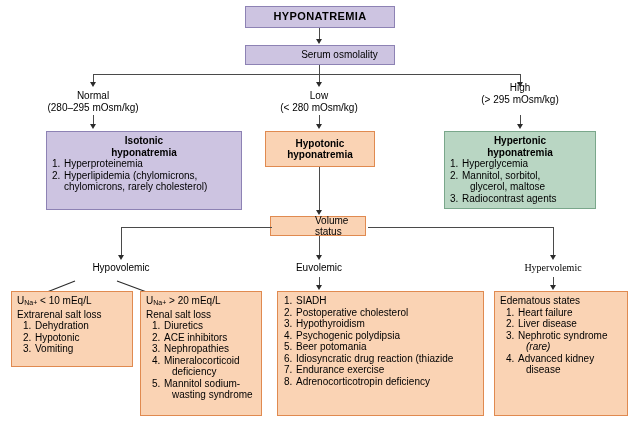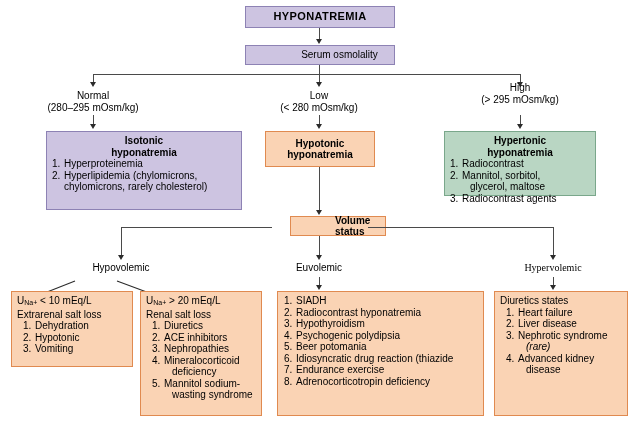--- a/index.html
+++ b/index.html
@@ -125,35 +125,35 @@
       <li><span class="n">2.</span><span>Hyperlipidemia (chylomicrons,</span></li>
     </ul>
     <span class="indent">chylomicrons, rarely cholesterol)</span>
   </div>
 
   <div class="box orange" style="left:265px;top:131px;width:110px;height:36px;text-align:center;display:flex;flex-direction:column;justify-content:center;">
     <span class="hdr">Hypotonic</span>
     <span class="hdr">hyponatremia</span>
   </div>
 
-  <div class="box green" style="left:444px;top:131px;width:152px;height:65px;">
+  <div class="box green" style="left:444px;top:131px;width:152px;height:78px;">
     <span class="hdr">Hypertonic</span>
     <span class="hdr">hyponatremia</span>
     <ul class="num">
-      <li><span class="n">1.</span><span>Radiocontrast</span></li>
+      <li><span class="n">1.</span><span>Hyperglycemia</span></li>
       <li><span class="n">2.</span><span>Mannitol, sorbitol,</span></li>
       <li style="padding-left:20px;"><span>glycerol, maltose</span></li>
       <li><span class="n">3.</span><span>Radiocontrast agents</span></li>
     </ul>
   </div>
 
   <div class="ln lnv" style="left:319px;top:167px;height:44px;"></div>
   <div class="arw" style="left:316px;top:210px;"></div>
 
-  <div class="box orange plain-box" style="left:290px;top:216px;width:96px;height:20px;font-weight:bold;">
+  <div class="box orange plain-box" style="left:270px;top:216px;width:96px;height:20px;">
     <span>Volume status</span>
   </div>
 
   <div class="ln lnh" style="left:121px;top:227px;width:151px;"></div>
   <div class="ln lnh" style="left:368px;top:227px;width:185px;"></div>
   <div class="ln lnv" style="left:121px;top:227px;height:29px;"></div>
   <div class="ln lnv" style="left:319px;top:236px;height:20px;"></div>
   <div class="ln lnv" style="left:553px;top:227px;height:29px;"></div>
   <div class="arw" style="left:118px;top:255px;"></div>
   <div class="arw" style="left:316px;top:255px;"></div>
@@ -201,32 +201,32 @@
       <li><span class="n">4.</span><span>Mineralocorticoid</span></li>
       <li style="padding-left:20px;"><span>deficiency</span></li>
       <li><span class="n">5.</span><span>Mannitol sodium-</span></li>
       <li style="padding-left:20px;"><span>wasting syndrome</span></li>
     </ul>
   </div>
 
   <div class="box orange" style="left:277px;top:291px;width:207px;height:125px;">
     <ul class="num" style="padding-left:1px;">
       <li><span class="n">1.</span><span>SIADH</span></li>
-      <li><span class="n">2.</span><span>Radiocontrast hyponatremia</span></li>
+      <li><span class="n">2.</span><span>Postoperative cholesterol</span></li>
       <li><span class="n">3.</span><span>Hypothyroidism</span></li>
       <li><span class="n">4.</span><span>Psychogenic polydipsia</span></li>
       <li><span class="n">5.</span><span>Beer potomania</span></li>
       <li><span class="n">6.</span><span>Idiosyncratic drug reaction (thiazide</span></li>
       <li><span class="n">7.</span><span>Endurance exercise</span></li>
       <li><span class="n">8.</span><span>Adrenocorticotropin deficiency</span></li>
     </ul>
   </div>
 
   <div class="box orange" style="left:494px;top:291px;width:134px;height:125px;">
-    <span class="freeline">Diuretics states</span>
+    <span class="freeline">Edematous states</span>
     <ul class="num" style="padding-left:6px;">
       <li><span class="n">1.</span><span>Heart failure</span></li>
       <li><span class="n">2.</span><span>Liver disease</span></li>
       <li><span class="n">3.</span><span>Nephrotic syndrome</span></li>
       <li style="padding-left:20px;font-style:italic;"><span>(rare)</span></li>
       <li><span class="n">4.</span><span>Advanced kidney</span></li>
       <li style="padding-left:20px;"><span>disease</span></li>
     </ul>
   </div>
 

